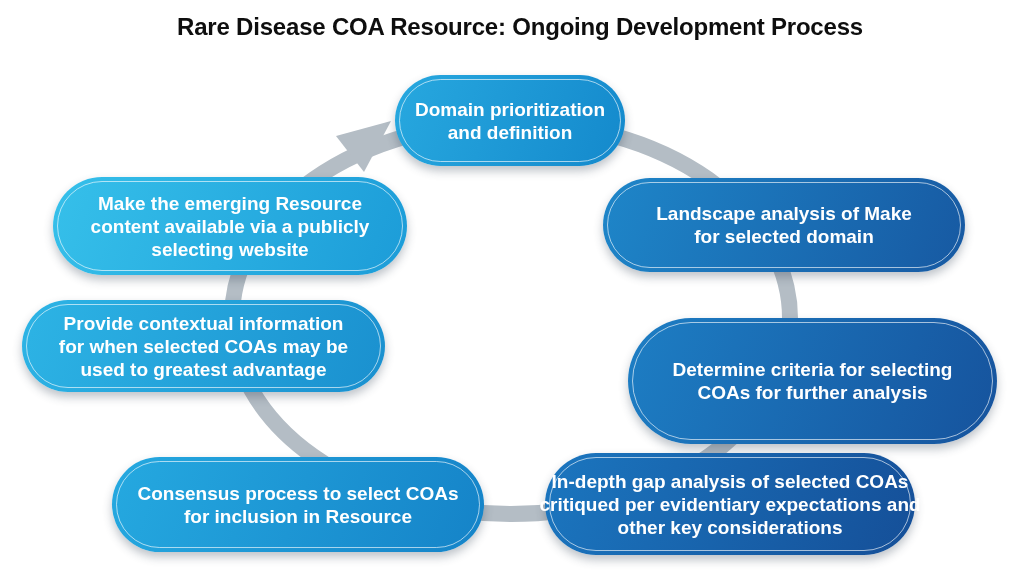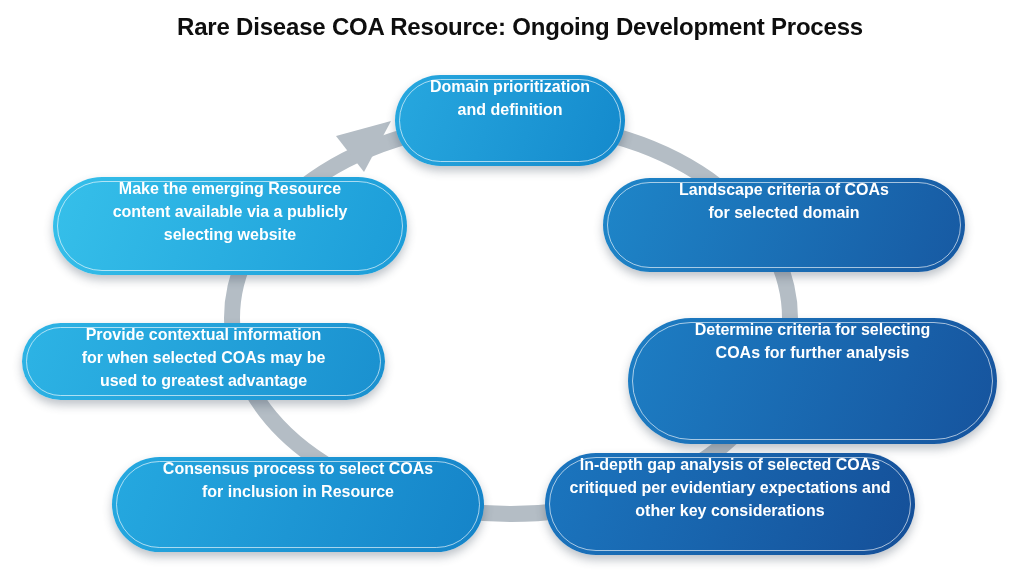--- a/index.html
+++ b/index.html
@@ -15,66 +15,66 @@
     margin:8px;
     text-align:center;
     font-size:24px;line-height:34px;
     font-weight:700;
     letter-spacing:-0.2px;
     color:#0e0e0e;
   }
   .cycle-svg{position:absolute;left:0;top:0;}
   .step{
     position:absolute;
-    display:flex;justify-content:center;
+    display:flex;align-items:center;justify-content:center;
     border-radius:999px;
     color:#ffffff;
     font-weight:700;
-    font-size:16px;line-height:23px;
+    font-size:19px;line-height:23px;
     text-align:center;
     white-space:pre;
     box-shadow:0 5px 10px rgba(40,55,75,0.30);
     padding:0 8px;
     box-sizing:border-box;
   }
   .step::after{
     content:"";
     position:absolute;
     inset:4px;
     border:1.4px solid rgba(255,255,255,0.62);
     border-radius:999px;
     pointer-events:none;
   }
   .step-0{left:395px;top:75px;  width:230px;height:91px; background:linear-gradient(110deg,#27a8df,#1489cc);}
   .step-1{left:603px;top:178px; width:362px;height:94px; background:linear-gradient(110deg,#1e86c9,#1759a2);}
   .step-2{left:628px;top:318px; width:369px;height:126px; background:linear-gradient(110deg,#1d7ec4,#16539d);}
   .step-3{left:545px;top:453px; width:370px;height:102px;background:linear-gradient(110deg,#1b76bf,#154f98);}
   .step-4{left:112px;top:457px; width:372px;height:95px; background:linear-gradient(110deg,#25a9e0,#1583c8);}
-  .step-5{left:22px; top:323px; width:363px;height:77px;background:linear-gradient(110deg,#2db4e5,#1a90cf);}
+  .step-5{left:22px; top:300px; width:363px;height:92px;background:linear-gradient(110deg,#2db4e5,#1a90cf);}
   .step-6{left:53px; top:177px; width:354px;height:98px; background:linear-gradient(110deg,#36c0ea,#1c9cd8);}
 </style>
 </head>
 <body>
 
 <div class="canvas">
 
   <h1 class="title">Rare Disease COA Resource: Ongoing Development Process</h1>
 
   <svg class="cycle-svg" width="1024" height="582" viewBox="0 0 1024 582" aria-hidden="true">
     <ellipse cx="511" cy="318" rx="279" ry="196" fill="none" stroke="#b4bdc5" stroke-width="16"></ellipse>
     <polygon points="391,121 364,172 336,136" fill="#b4bdc5"></polygon>
   </svg>
 
   <div class="step step-0">
     <div class="step-text">Domain prioritization
 and definition</div>
   </div>
 
   <div class="step step-1">
-    <div class="step-text">Landscape criteria of COAs
+    <div class="step-text">Landscape analysis of Make
 for selected domain</div>
   </div>
 
   <div class="step step-2">
     <div class="step-text">Determine criteria for selecting
 COAs for further analysis</div>
   </div>
 
   <div class="step step-3">
     <div class="step-text">In-depth gap analysis of selected COAs

